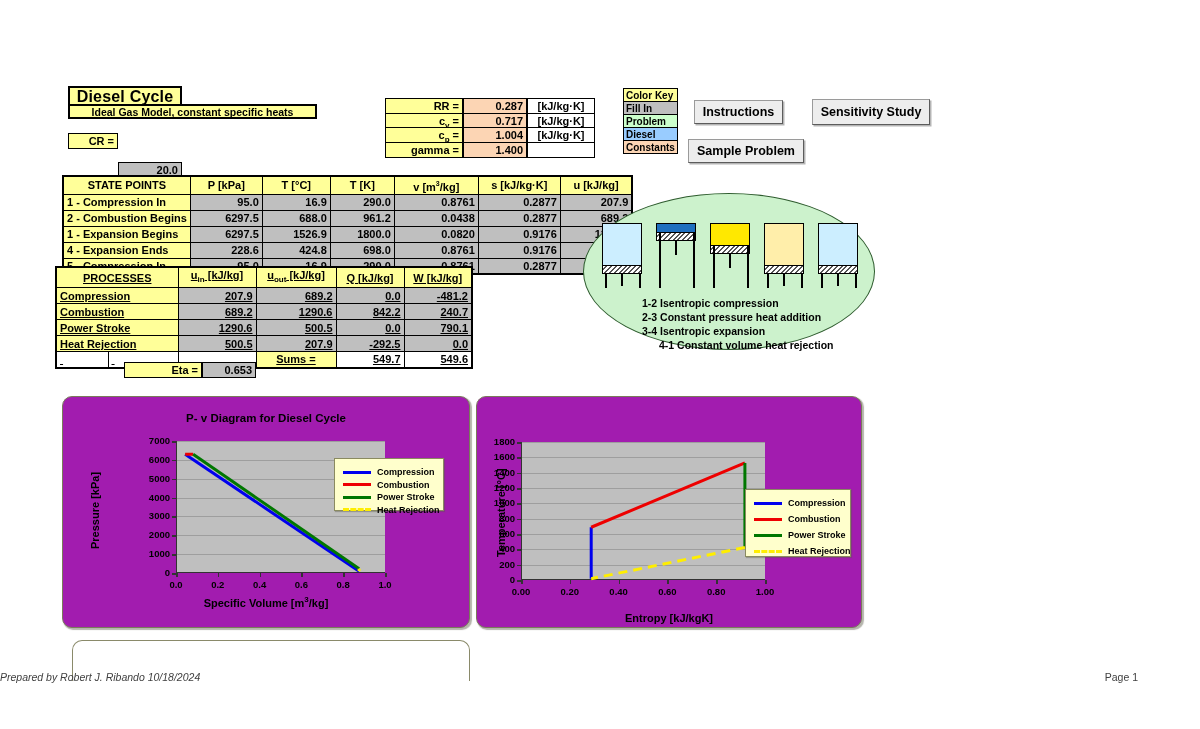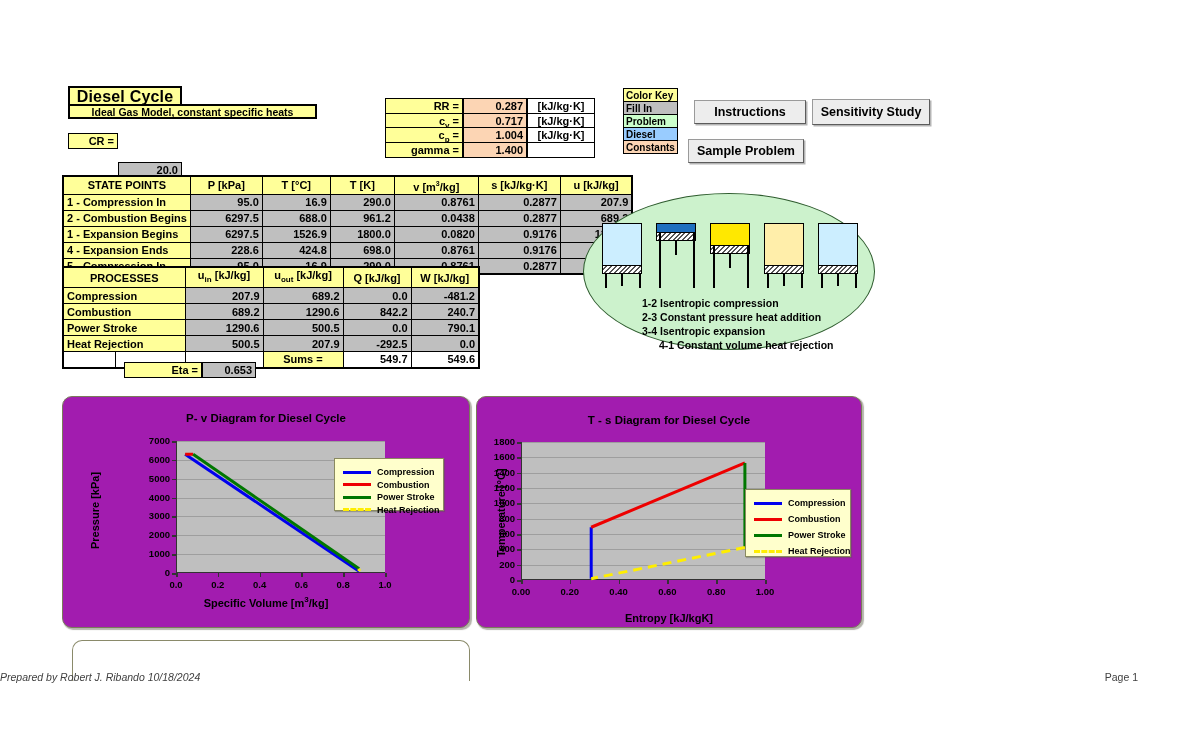--- a/index.html
+++ b/index.html
@@ -201,21 +201,21 @@
 </div>
 
 <div class="abs" id="color-key">
   <div class="cell c-yellow ta-l">Color Key</div>
   <div class="cell c-gray ta-l" style="margin-top:-1px">Fill In</div>
   <div class="cell c-green ta-l" style="margin-top:-1px">Problem</div>
   <div class="cell c-blue ta-l" style="margin-top:-1px">Diesel</div>
   <div class="cell c-peach ta-l" style="margin-top:-1px">Constants</div>
 </div>
 
-<div class="abs xbtn" style="left:694px; top:100px; width:112px; height:24px;">Instructions</div>
+<div class="abs xbtn" style="left:694px; top:100px; width:89px; height:24px;">Instructions</div>
 <div class="abs xbtn" style="left:812px; top:99px; width:118px; height:26px;">Sensitivity Study</div>
 <div class="abs xbtn" style="left:688px; top:139px; width:116px; height:24px;">Sample Problem</div>
 
 <table class="grid" id="state-points-table" style="left:62px; top:175px;">
   <tbody>
       <tr>
     <td class="c-yellow ta-c" style="width:126px">STATE POINTS</td>
     <td class="c-yellow ta-c" style="width:72px">P [kPa]</td>
     <td class="c-yellow ta-c" style="width:68px">T [°C]</td>
     <td class="c-yellow ta-c" style="width:64px">T [K]</td>
@@ -264,21 +264,21 @@
     <td class="c-gray ta-r">95.0</td>
     <td class="c-gray ta-r">16.9</td>
     <td class="c-gray ta-r">290.0</td>
     <td class="c-gray ta-r">0.8761</td>
     <td class="c-gray ta-r">0.2877</td>
     <td class="c-gray ta-r">207.9</td>
   </tr>
 </tbody>
   </table>
 
-<table class="grid" id="processes-table" style="left:62px; top:266px;">
+<table class="grid" id="processes-table" style="left:55px; top:266px;text-decoration:underline;">
   <tbody>
       <tr>
     <td class="c-yellow ta-c" colspan="2" style="width:122px">PROCESSES</td>
     <td class="c-yellow ta-c" style="width:78px">u<sub style="font-size:8px">in</sub> [kJ/kg]</td>
     <td class="c-yellow ta-c" style="width:80px">u<sub style="font-size:8px">out</sub> [kJ/kg]</td>
     <td class="c-yellow ta-c" style="width:68px">Q [kJ/kg]</td>
     <td class="c-yellow ta-c" style="width:68px">W [kJ/kg]</td>
   </tr>
   <tr>
     <td class="c-yellow ta-l" colspan="2">Compression</td>
@@ -433,21 +433,20 @@
         <span class="legend-label">Power Stroke</span>
       </div>
       <div class="legend-row" style="left: 8px; top: 45.5px;">
         <span class="legend-swatch dashed" style="border-top-color: rgb(255, 238, 0);"></span>
         <span class="legend-label">Heat Rejection</span>
       </div>
     </div>
   </div>
 
 <div class="chartbox" id="chart-ts" style="left:476px; top:396px; width:386px; height:232px;">
-  <div class="chart-title" style="top:17px;">T - s Diagram for Diesel Cycle</div>
 
   <div class="plot" id="ts-plot" style="left: 44px; top: 45px; width: 244px; height: 138px;">
       <div class="gridline" style="top: 122.667px;"></div>
       <div class="gridline" style="top: 107.333px;"></div>
       <div class="gridline" style="top: 92px;"></div>
       <div class="gridline" style="top: 76.6667px;"></div>
       <div class="gridline" style="top: 61.3333px;"></div>
       <div class="gridline" style="top: 46px;"></div>
       <div class="gridline" style="top: 30.6667px;"></div>
       <div class="gridline" style="top: 15.3333px;"></div>

